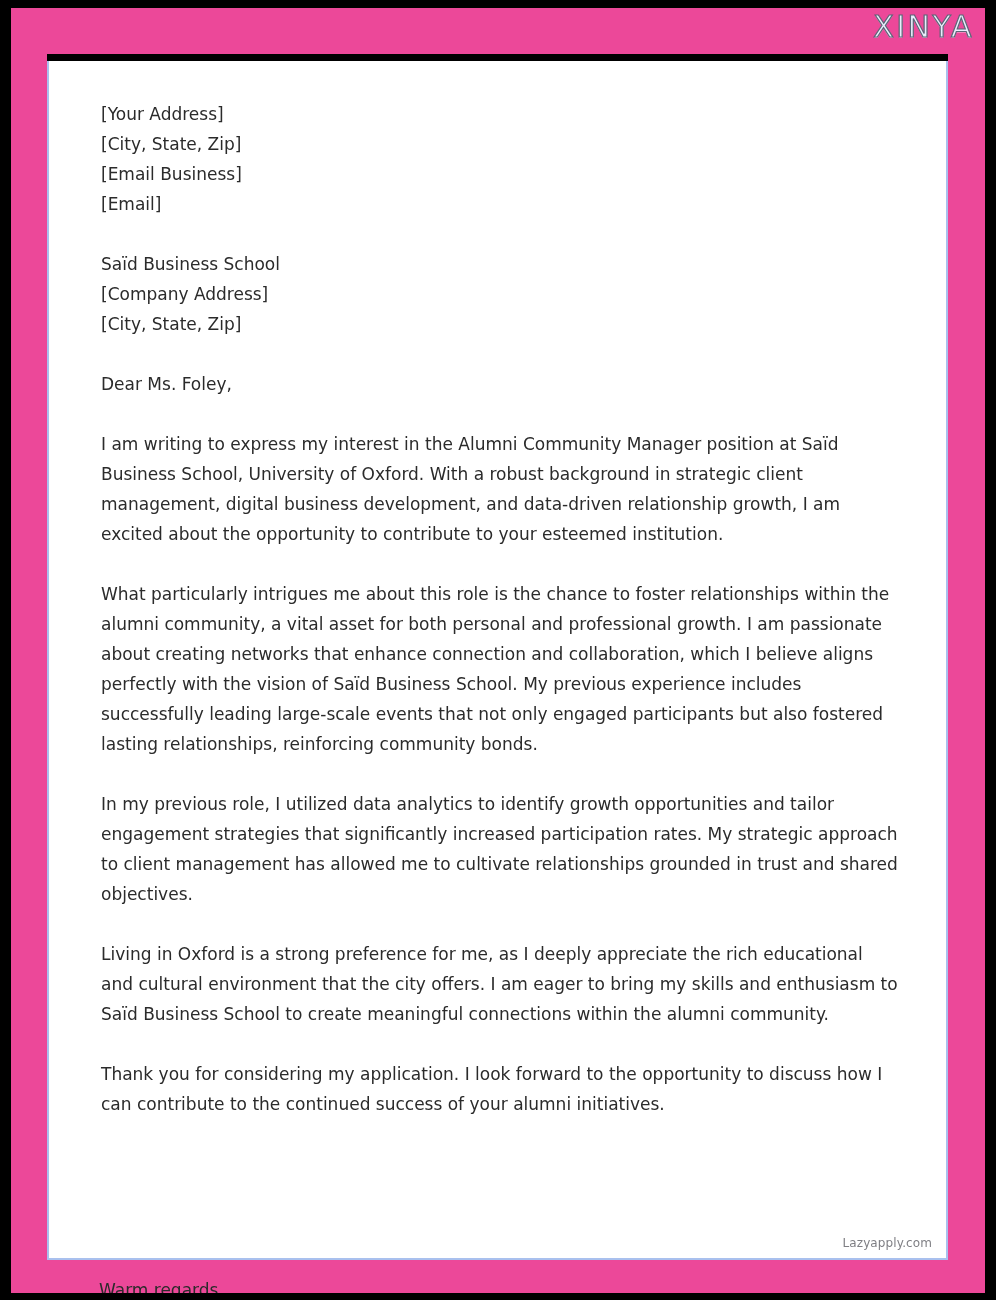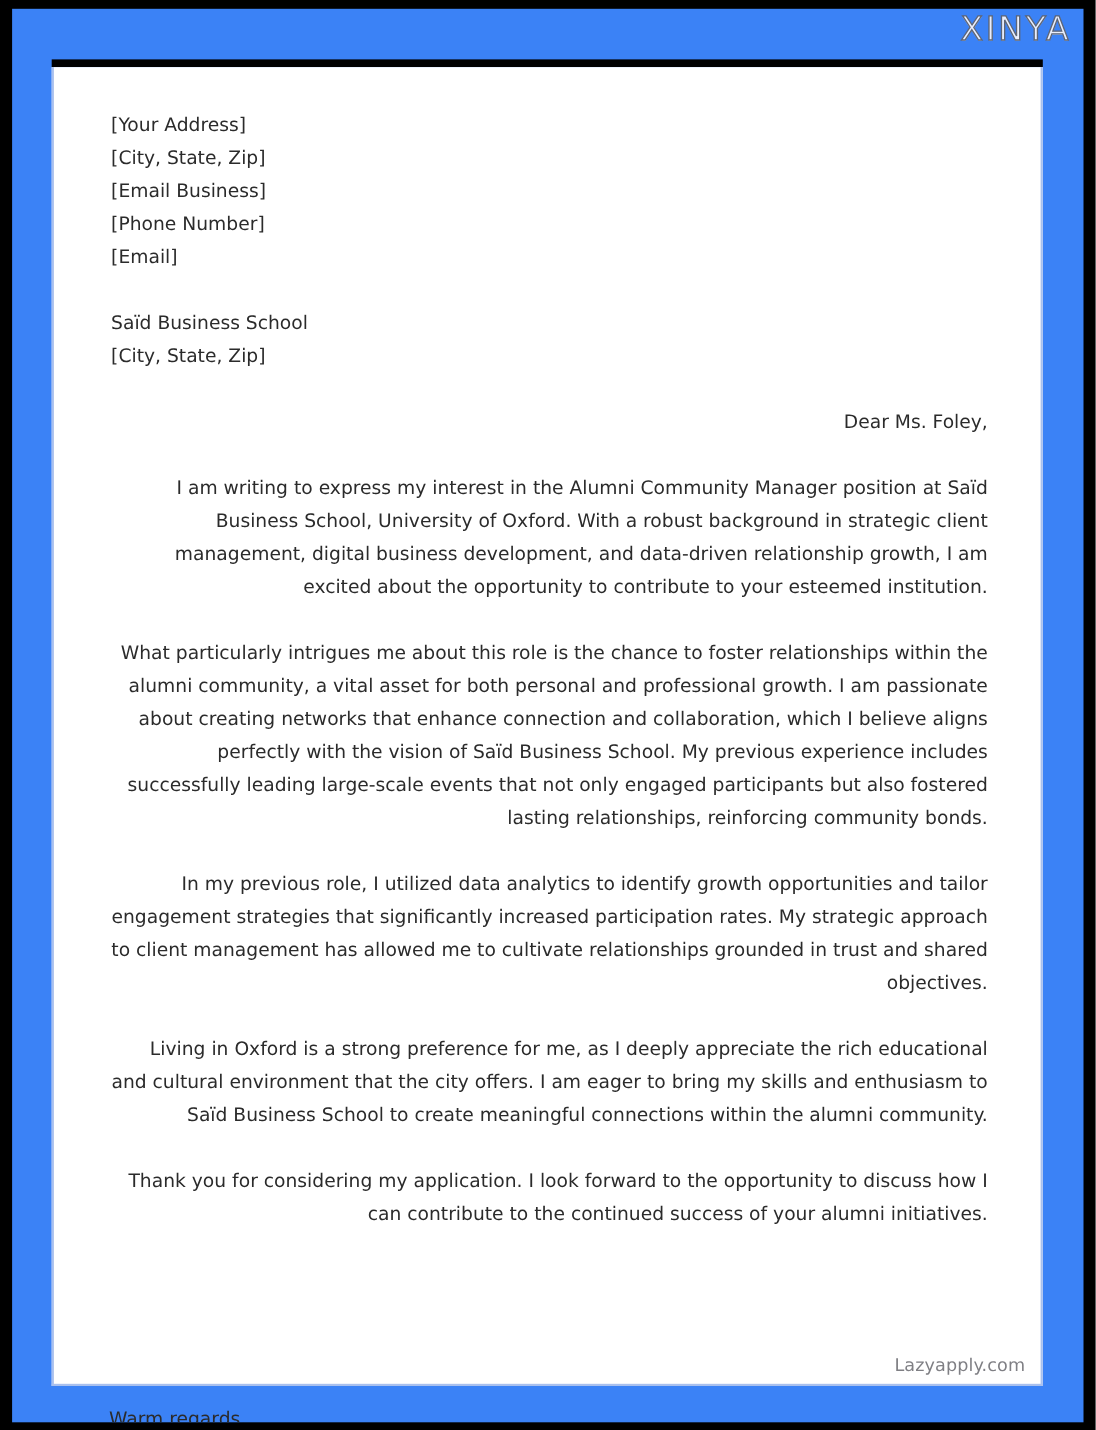--- a/index.html
+++ b/index.html
@@ -14,21 +14,21 @@
     overflow: hidden;
   }
 
   
   .frame {
     position: absolute;
     left: 11px;
     top: 8px;
     width: 974px;
     height: 1285px;
-    background: #3b82f6;
+    background: #ec4899;
     overflow: hidden;
   }
 
   
   .brand-bar {
     position: absolute;
     left: 0;
     top: 0;
     width: 974px;
     height: 46px;
@@ -84,36 +84,36 @@
   .letter-para {
     font-family: "DejaVu Sans", sans-serif;
     font-size: 17px;
     line-height: 30px;
     color: #2b2b2b;
     margin: 0;
     font-weight: 400;
   }
   .letter-para {
     margin-bottom: 30px;
-    text-align: right;
+    text-align: left;
   }
   .block {
     margin-bottom: 30px;
   }
   .block:last-child {
     margin-bottom: 0;
   }
 
   
   .watermark {
     position: absolute;
     right: 14px;
     bottom: 8px;
     font-family: "DejaVu Sans", sans-serif;
-    font-size: 16px;
+    font-size: 12px;
     color: #7f7f84;
     letter-spacing: 0.1px;
     white-space: nowrap;
   }
 
   
   .closing {
     position: absolute;
     left: 88px;
     top: 1267px;
@@ -135,26 +135,26 @@
 
   <div class="doc-rule"></div>
 
   <div class="page">
     <div class="page-inner">
 
       <div class="block">
         <div class="letter-line">[Your Address]</div>
         <div class="letter-line">[City, State, Zip]</div>
         <div class="letter-line">[Email Business]</div>
-        <div class="letter-line">[Phone Number]</div>
         <div class="letter-line">[Email]</div>
       </div>
 
       <div class="block">
         <div class="letter-line">Saïd Business School</div>
+        <div class="letter-line">[Company Address]</div>
         <div class="letter-line">[City, State, Zip]</div>
       </div>
 
       <p class="letter-para">Dear Ms. Foley,</p>
 
       <p class="letter-para">I am writing to express my interest in the Alumni Community Manager position at Saïd Business School, University of Oxford. With a robust background in strategic client management, digital business development, and data-driven relationship growth, I am excited about the opportunity to contribute to your esteemed institution.</p>
       <p class="letter-para">What particularly intrigues me about this role is the chance to foster relationships within the alumni community, a vital asset for both personal and professional growth. I am passionate about creating networks that enhance connection and collaboration, which I believe aligns perfectly with the vision of Saïd Business School. My previous experience includes successfully leading large-scale events that not only engaged participants but also fostered lasting relationships, reinforcing community bonds.</p>
       <p class="letter-para">In my previous role, I utilized data analytics to identify growth opportunities and tailor engagement strategies that significantly increased participation rates. My strategic approach to client management has allowed me to cultivate relationships grounded in trust and shared objectives.</p>
       <p class="letter-para">Living in Oxford is a strong preference for me, as I deeply appreciate the rich educational and cultural environment that the city offers. I am eager to bring my skills and enthusiasm to Saïd Business School to create meaningful connections within the alumni community.</p>
       <p class="letter-para">Thank you for considering my application. I look forward to the opportunity to discuss how I can contribute to the continued success of your alumni initiatives.</p>

